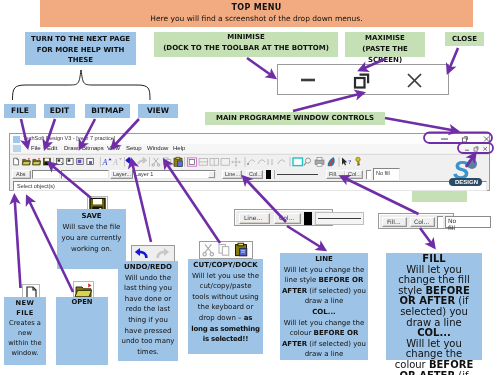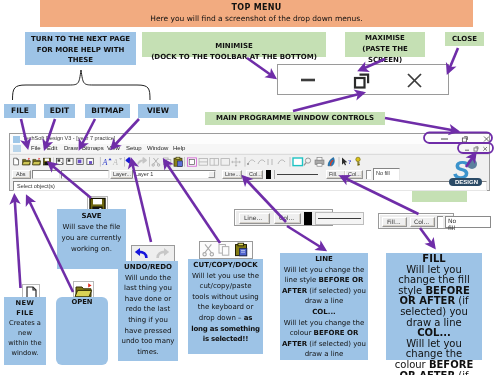--- a/index.html
+++ b/index.html
@@ -36,21 +36,21 @@
 
 <div class="callout orange" style="left:40px;top:0;width:433px;height:27px;padding-top:3px;">
   <div class="bt" style="font-size:8px;letter-spacing:.3px;text-align:center;">TOP MENU</div>
   <div style="font-size:7.5px;margin-top:2px;">Here you will find a screenshot of the drop down menus.</div>
 </div>
 
 <div class="callout blue bt" style="left:25px;top:32px;width:111px;height:33px;font-size:7px;line-height:10.5px;padding-top:2px;">
   <span>TURN TO THE NEXT PAGE FOR MORE HELP WITH THESE</span>
 </div>
 
-<div class="callout green bt" style="left:142px;top:32px;width:184px;height:25px;font-size:7px;line-height:11px;padding-top:9px;">
+<div class="callout green bt" style="left:154px;top:32px;width:184px;height:25px;font-size:7px;line-height:11px;padding-top:0;">
   <div>MINIMISE</div>
   <div>(DOCK TO THE TOOLBAR AT THE BOTTOM)</div>
 </div>
 
 <div class="callout green bt" style="left:345px;top:32px;width:80px;height:25px;font-size:7px;line-height:11px;padding-top:1px;">
   <div>MAXIMISE</div>
   <div>(PASTE THE SCREEN)</div>
 </div>
 
 <div class="callout green bt" style="left:445px;top:32px;width:39px;height:14px;font-size:7px;line-height:14px;">
@@ -368,21 +368,21 @@
       <path d="M41 8.4 h4 M41 10.2 h4" stroke="#cdd6f5" stroke-width="0.8"></path>
     </g>
   </svg>
 </div>
 
 <div class="callout blue" style="left:4px;top:297px;width:42px;height:68px;font-size:6.7px;line-height:10.1px;padding:1px 4px 0 4px;">
   <div class="bt" style="letter-spacing:0.45px">NEW FILE</div>
   <div>Creates a new within the window.</div>
 </div>
 
-<div class="callout blue" style="left:56px;top:297px;width:52px;height:68px;font-size:6.8px;line-height:9.5px;padding:1px 2px 0 2px;border-radius:6px;">
+<div class="callout blue" style="left:56px;top:297px;width:52px;height:68px;font-size:6.8px;line-height:9.5px;padding:1px 2px 0 2px;">
   <div class="bt">OPEN</div>
 </div>
 
 <div class="callout blue" style="left:57px;top:209px;width:69px;height:60px;font-size:7px;line-height:11px;padding-top:2px;">
   <div class="bt">SAVE</div>
   <div>Will save the file you are currently working on.</div>
 </div>
 
 <div class="callout blue" style="left:118px;top:261px;width:60px;height:100px;font-size:7px;line-height:10.6px;padding:1px 2px 0 2px;">
   <div class="bt">UNDO/REDO</div>

